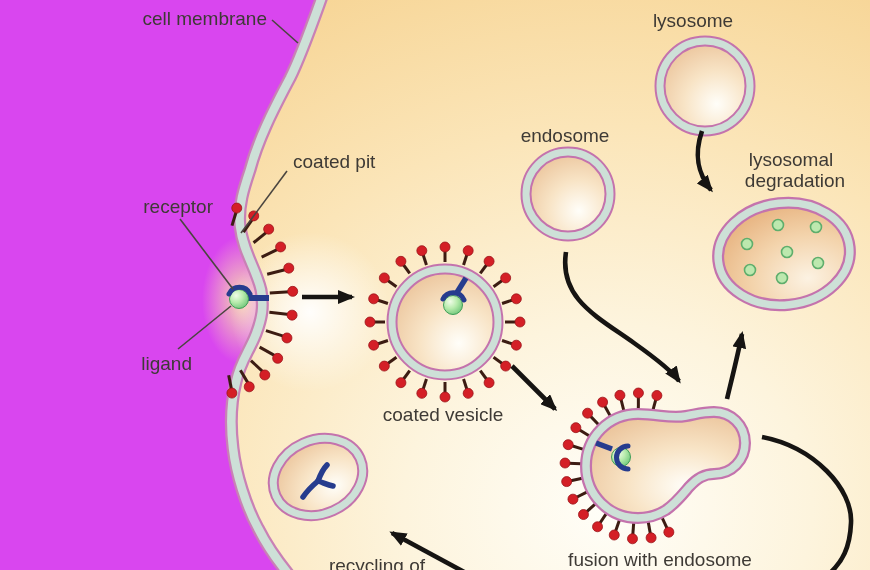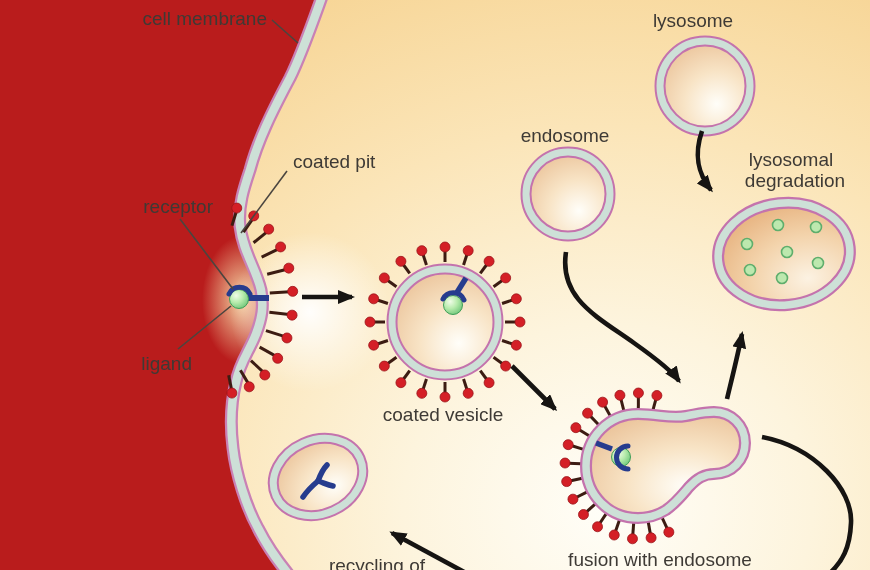--- a/index.html
+++ b/index.html
@@ -1,16 +1,16 @@
 <!DOCTYPE html>
 <html><head>
 <meta charset="utf-8">
 <style>
   html,body{margin:0;padding:0;background:#ffffff;}
-  .stage{position:relative;width:870px;height:570px;overflow:hidden;background:#b91c1c;}
+  .stage{position:relative;width:870px;height:570px;overflow:hidden;background:#d946ef;}
   svg{display:block;}
   text{font-family:"Liberation Sans","DejaVu Sans",sans-serif;font-size:19px;fill:#3e3a35;}
 </style>
 </head>
 <body>
 
 <div class="stage">
 <svg width="870" height="570" viewBox="0 0 870 570">
   <defs>
     <radialGradient id="cellGrad" cx="0.58" cy="0.88" r="1.05">

